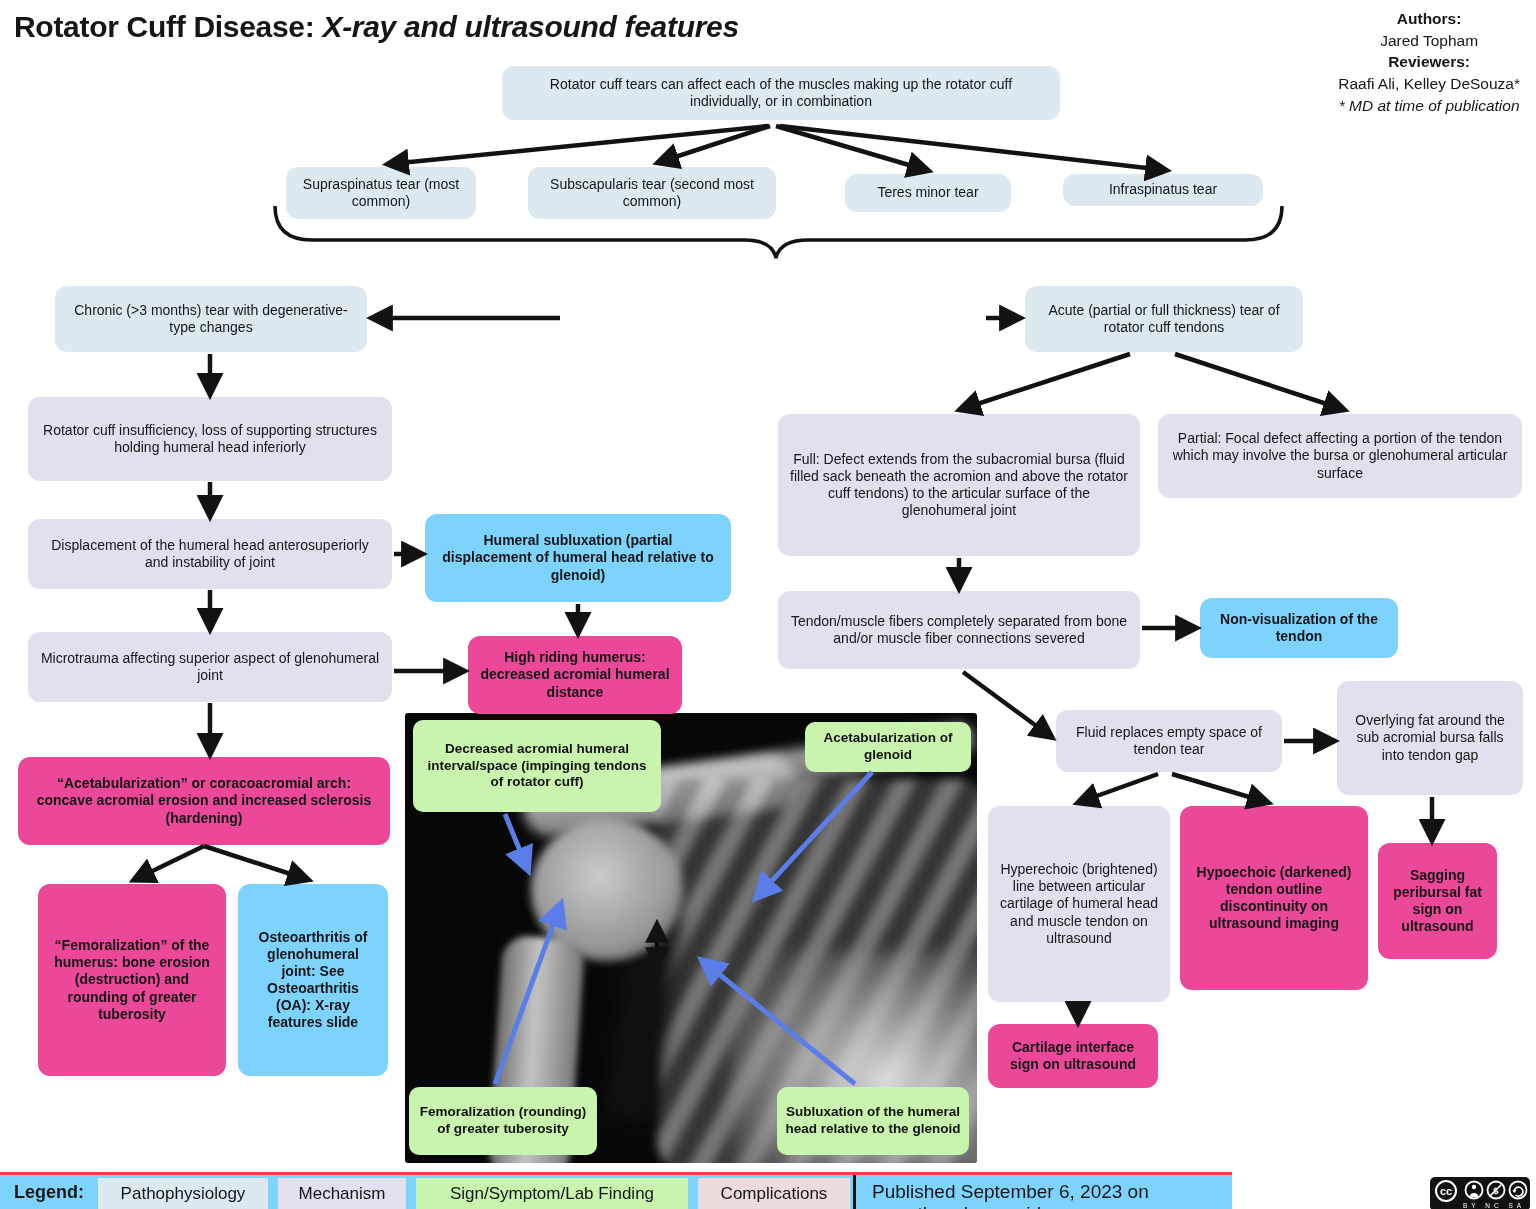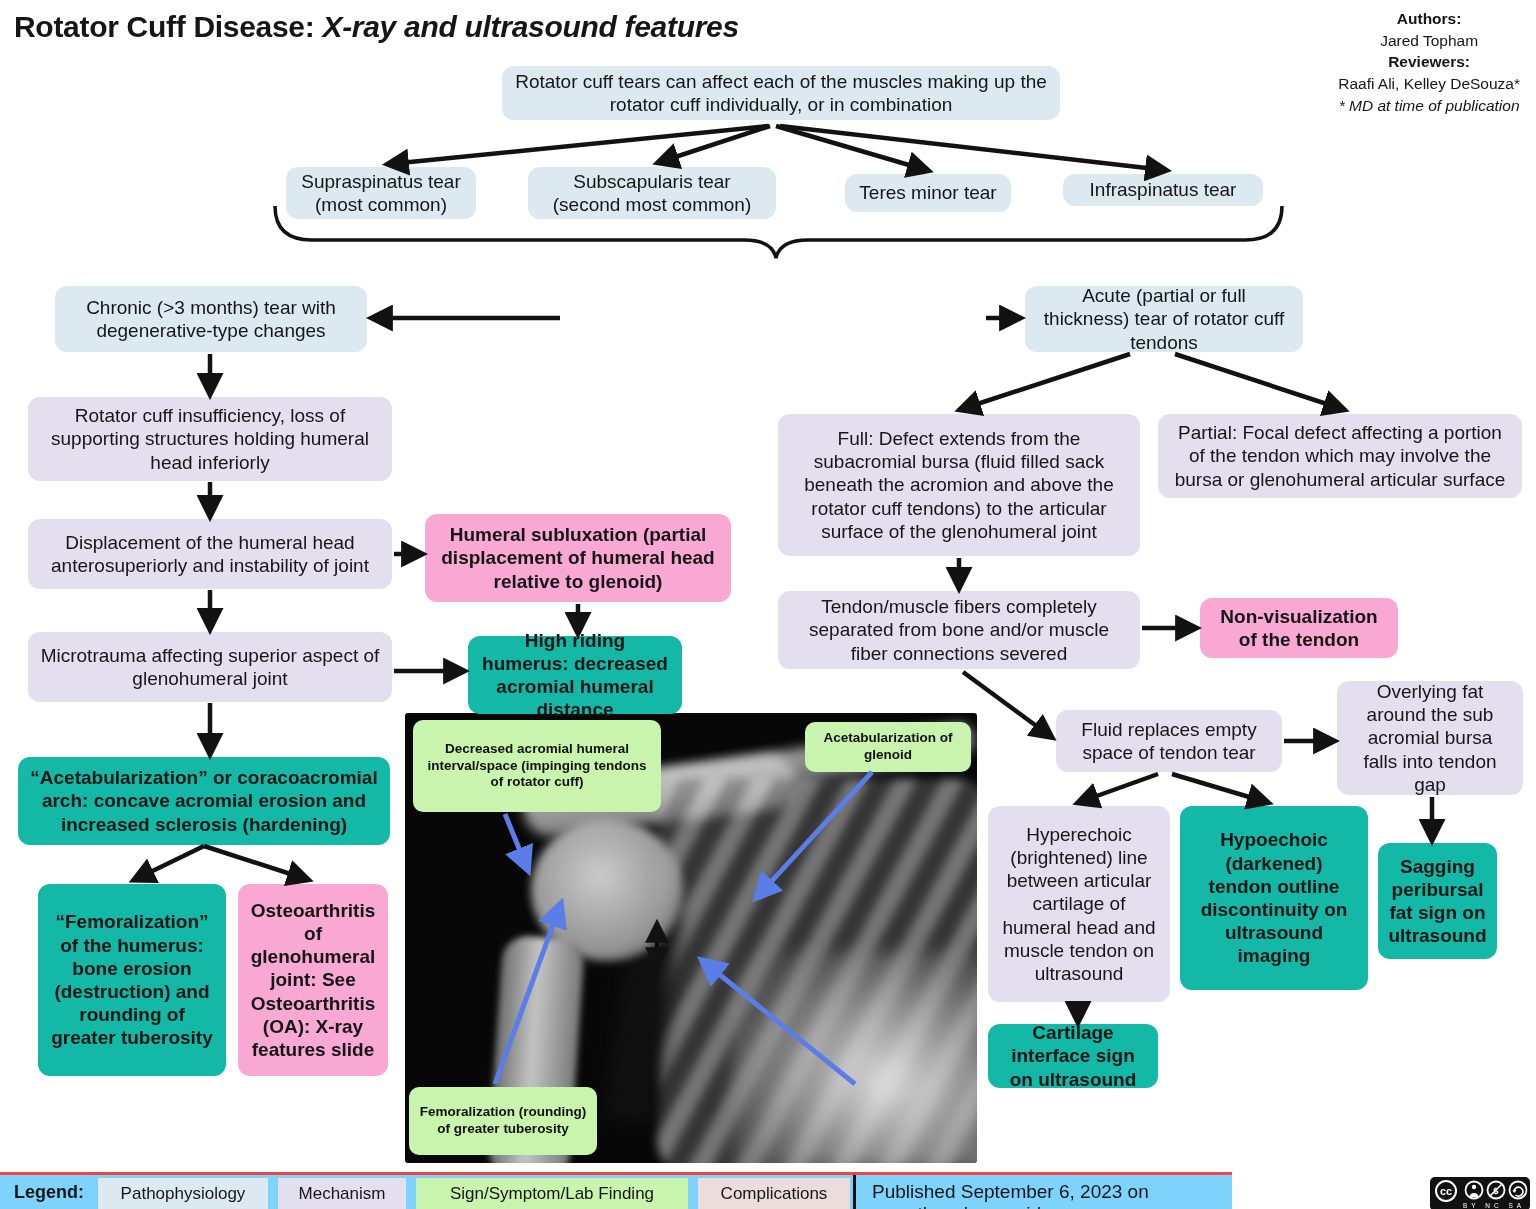--- a/index.html
+++ b/index.html
@@ -1,23 +1,23 @@
 <!DOCTYPE html>
 <html><head>
 <meta charset="utf-8">
 <style>
   *{margin:0;padding:0;box-sizing:border-box}
   html,body{width:1536px;height:1209px}
   body{position:relative;background:#ffffff;font-family:"Liberation Sans",sans-serif;color:#161616;overflow:hidden}
   .box{position:absolute;border-radius:12px;display:flex;align-items:center;justify-content:center;
-       text-align:center;font-size:19px;line-height:1.22;padding:8px 12px;z-index:2}
+       text-align:center;font-size:14px;line-height:1.22;padding:8px 12px;z-index:2}
   .blue{background:#dce9f1}
   .lav{background:#e3dfee}
-  .green{background:#14b8a6;font-weight:bold}
-  .pink{background:#f9a8d4}
+  .green{background:#ec4899;font-weight:bold}
+  .pink{background:#7dd3fc}
   .bold{font-weight:bold}
   .plain{position:absolute;text-align:center;z-index:2;font-size:17px;line-height:1.28}
   .title{position:absolute;left:14px;top:10px;font-size:30px;font-weight:bold;z-index:2;letter-spacing:-.3px}
   .title .em{font-style:italic}
   .credits{position:absolute;right:16px;top:8px;text-align:center;font-size:15.5px;line-height:1.4;z-index:2}
   .credits .lbl{font-weight:bold}
   .credits .note{font-style:italic}
   #arrows{position:absolute;left:0;top:0;z-index:3;pointer-events:none}
   
   .xray{position:absolute;left:405px;top:713px;width:572px;height:450px;background:#070707;
@@ -96,20 +96,21 @@
   <div class="bone b-clavicle"></div>
   <div class="bone b-acromion"></div>
   <div class="bone b-scapula"></div>
   <div class="bone b-chest"></div>
   <div class="bone b-gap"></div>
   <div class="bone b-head"></div>
   <div class="bone b-shaft"></div>
   <div class="xlabel" style="left:8px;top:7px;width:248px;height:92px">Decreased acromial humeral interval/space (impinging tendons of rotator cuff)</div>
   <div class="xlabel" style="left:400px;top:9px;width:166px;height:50px">Acetabularization of glenoid</div>
   <div class="xlabel" style="left:4px;top:374px;width:188px;height:68px">Femoralization (rounding) of greater tuberosity</div>
+  <div class="xlabel" style="left:372px;top:374px;width:192px;height:68px">Subluxation of the humeral head relative to the glenoid</div>
 </div>
 
 <svg id="arrows" width="1536" height="1209" viewBox="0 0 1536 1209">
   <defs>
     <marker id="ab" markerWidth="6" markerHeight="6" refX="4.2" refY="3" orient="auto-start-reverse">
       <path d="M0,0L6,3L0,6Z" fill="#121212"></path>
     </marker>
     <marker id="abl" markerWidth="6" markerHeight="6" refX="4.2" refY="3" orient="auto">
       <path d="M0,0L6,3L0,6Z" fill="#5b7de8"></path>
     </marker>

